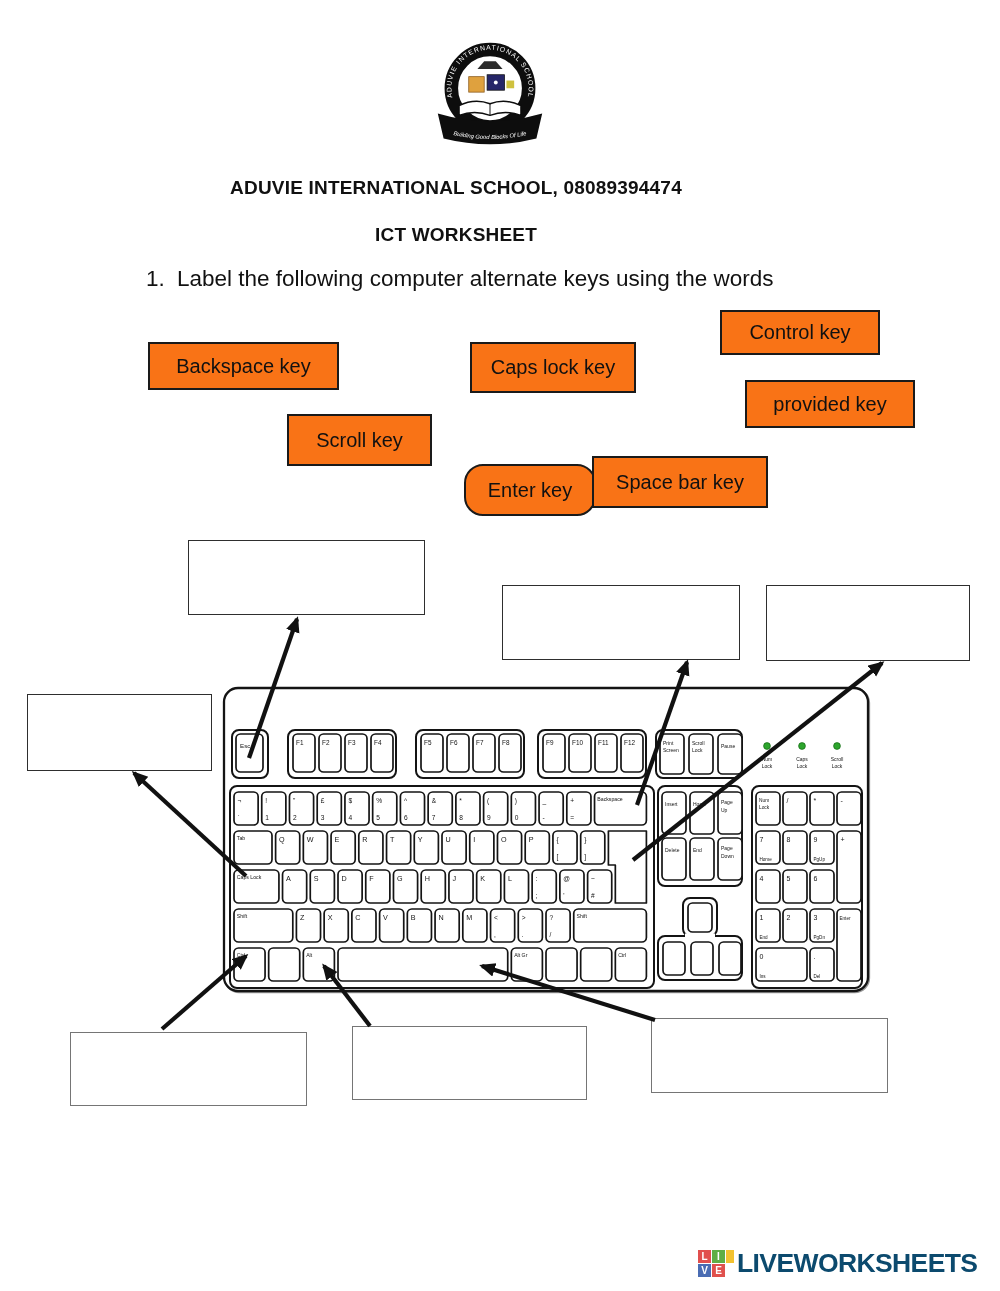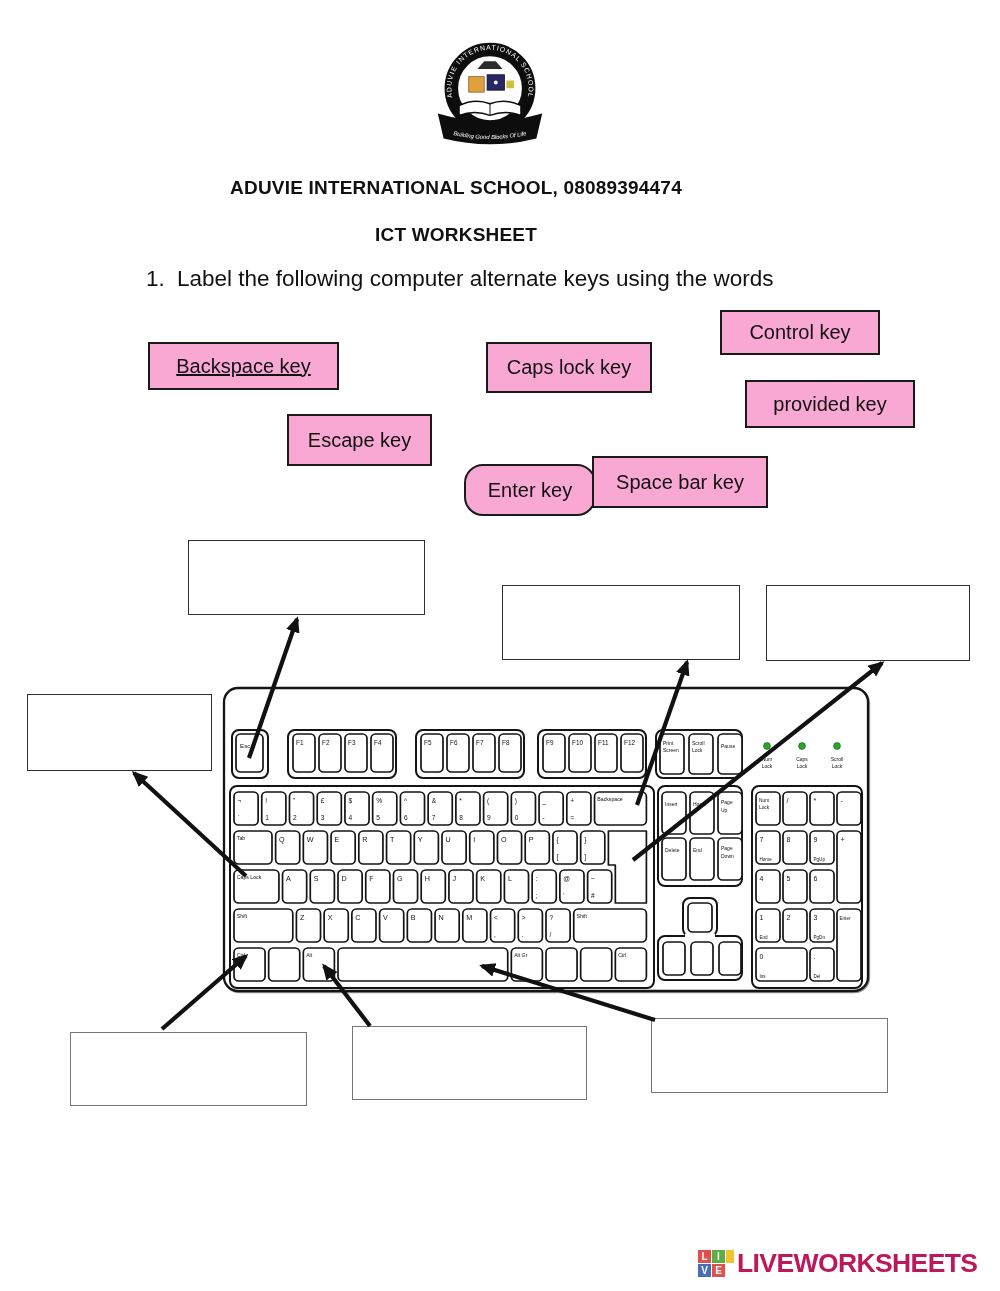--- a/index.html
+++ b/index.html
@@ -3,21 +3,21 @@
 <meta charset="utf-8">
 <style>
   html,body{margin:0;padding:0;}
   body{
     width:1000px;height:1291px;position:relative;background:#ffffff;
     font-family:"Liberation Sans",sans-serif;color:#111;overflow:hidden;
   }
   .title-line{position:absolute;left:0;width:912px;text-align:center;font-weight:bold;font-size:19px;letter-spacing:0.2px;}
   .question{position:absolute;left:146px;top:263px;font-size:22.5px;line-height:1.42;display:flex;}
   .qnum{width:31px;flex:0 0 31px;}
-  .wordbox{position:absolute;border:2px solid #1a1a1a;background:#f9a8d4;display:flex;align-items:center;justify-content:center;font-size:20px;white-space:nowrap;}
+  .wordbox{position:absolute;border:2px solid #1a1a1a;background:#f97316;display:flex;align-items:center;justify-content:center;font-size:20px;white-space:nowrap;}
   .ansbox{position:absolute;background:#fff;border:1.4px solid #2e2e2e;}
   .ansbox.light{border-color:#757575;}
   #kb{position:absolute;left:222px;top:686px;width:648px;height:307px;}
   #kbsvg{filter:drop-shadow(1.1px 1.4px 0 #989898);}
   #arrows{position:absolute;left:0;top:0;pointer-events:none;}
   #crest{position:absolute;left:432px;top:38px;}
   .footer{position:absolute;left:698px;top:1248px;display:flex;align-items:center;gap:3px;}
   .tiles{display:grid;grid-template-columns:13px 13px 8px;grid-template-rows:13px 13px;gap:1px;}
   .tile{display:flex;align-items:center;justify-content:center;color:#fff;font-weight:bold;font-size:10px;line-height:1;}
   .brand{font-size:26.5px;font-weight:bold;letter-spacing:-0.6px;}
@@ -53,24 +53,24 @@
 <div class="title-line" style="top:224px;">ICT WORKSHEET</div>
 
 <div class="question">
   <div class="qnum">1.</div>
   <div>
     <div>Label the following computer alternate keys using the words</div>
   </div>
 </div>
 
 <div class="wordbox" style="left:720px;top:310px;width:156px;height:41px;">Control key</div>
-<div class="wordbox" style="left:148px;top:342px;width:187px;height:44px;text-decoration:underline;">Backspace key</div>
-<div class="wordbox" style="left:486px;top:342px;width:162px;height:47px;">Caps lock key</div>
+<div class="wordbox" style="left:148px;top:342px;width:187px;height:44px;">Backspace key</div>
+<div class="wordbox" style="left:470px;top:342px;width:162px;height:47px;">Caps lock key</div>
 <div class="wordbox" style="left:745px;top:380px;width:166px;height:44px;">provided key</div>
-<div class="wordbox" style="left:287px;top:414px;width:141px;height:48px;">Escape key</div>
+<div class="wordbox" style="left:287px;top:414px;width:141px;height:48px;">Scroll key</div>
 <div class="wordbox" style="left:464px;top:464px;width:128px;height:48px;border-radius:19px;">Enter key</div>
 <div class="wordbox" style="left:592px;top:456px;width:172px;height:48px;">Space bar key</div>
 
 <div class="ansbox" style="left:188px;top:540px;width:235px;height:73px;"></div>
 <div class="ansbox" style="left:27px;top:694px;width:183px;height:75px;"></div>
 <div class="ansbox" style="left:502px;top:585px;width:236px;height:73px;"></div>
 <div class="ansbox" style="left:766px;top:585px;width:202px;height:74px;"></div>
 <div class="ansbox light" style="left:70px;top:1032px;width:235px;height:72px;"></div>
 <div class="ansbox light" style="left:352px;top:1026px;width:233px;height:72px;"></div>
 <div class="ansbox light" style="left:651px;top:1018px;width:235px;height:73px;"></div>
@@ -349,14 +349,14 @@
 
 <div class="footer">
   <div class="tiles" id="tiles">
       <div class="tile" style="background: rgb(225, 79, 77);">L</div>
       <div class="tile" style="background: rgb(95, 174, 69);">I</div>
       <div class="tile" style="background: rgb(242, 194, 48);"></div>
       <div class="tile" style="background: rgb(74, 108, 179);">V</div>
       <div class="tile" style="background: rgb(224, 81, 77);">E</div>
       <div class="tile" style="background: rgb(255, 255, 255);"></div>
     </div>
-  <div class="brand" id="brand" style="color: #be185d;">LIVEWORKSHEETS</div>
+  <div class="brand" id="brand" style="color: #0c4a6e;">LIVEWORKSHEETS</div>
 </div>
 
 </body></html>

